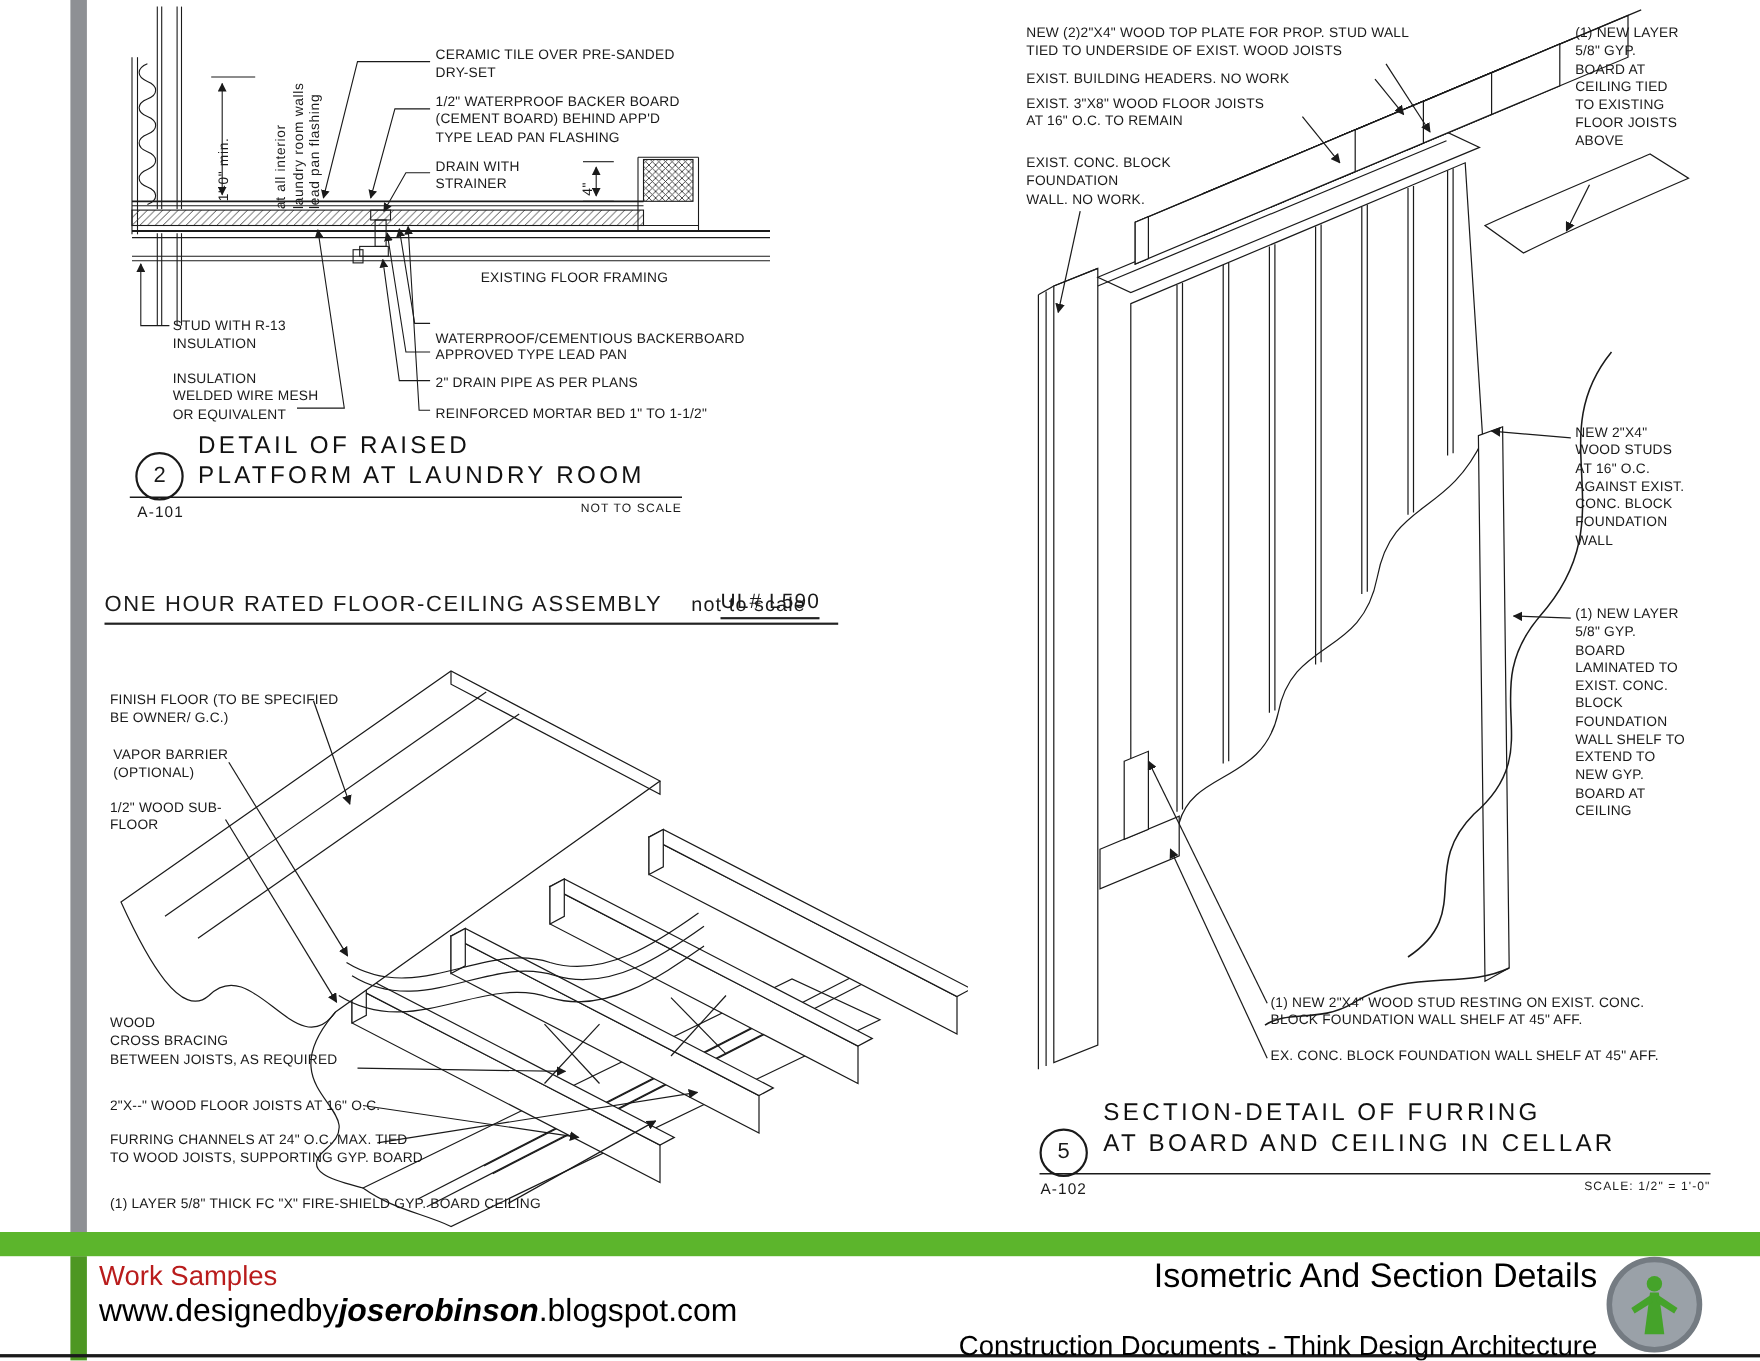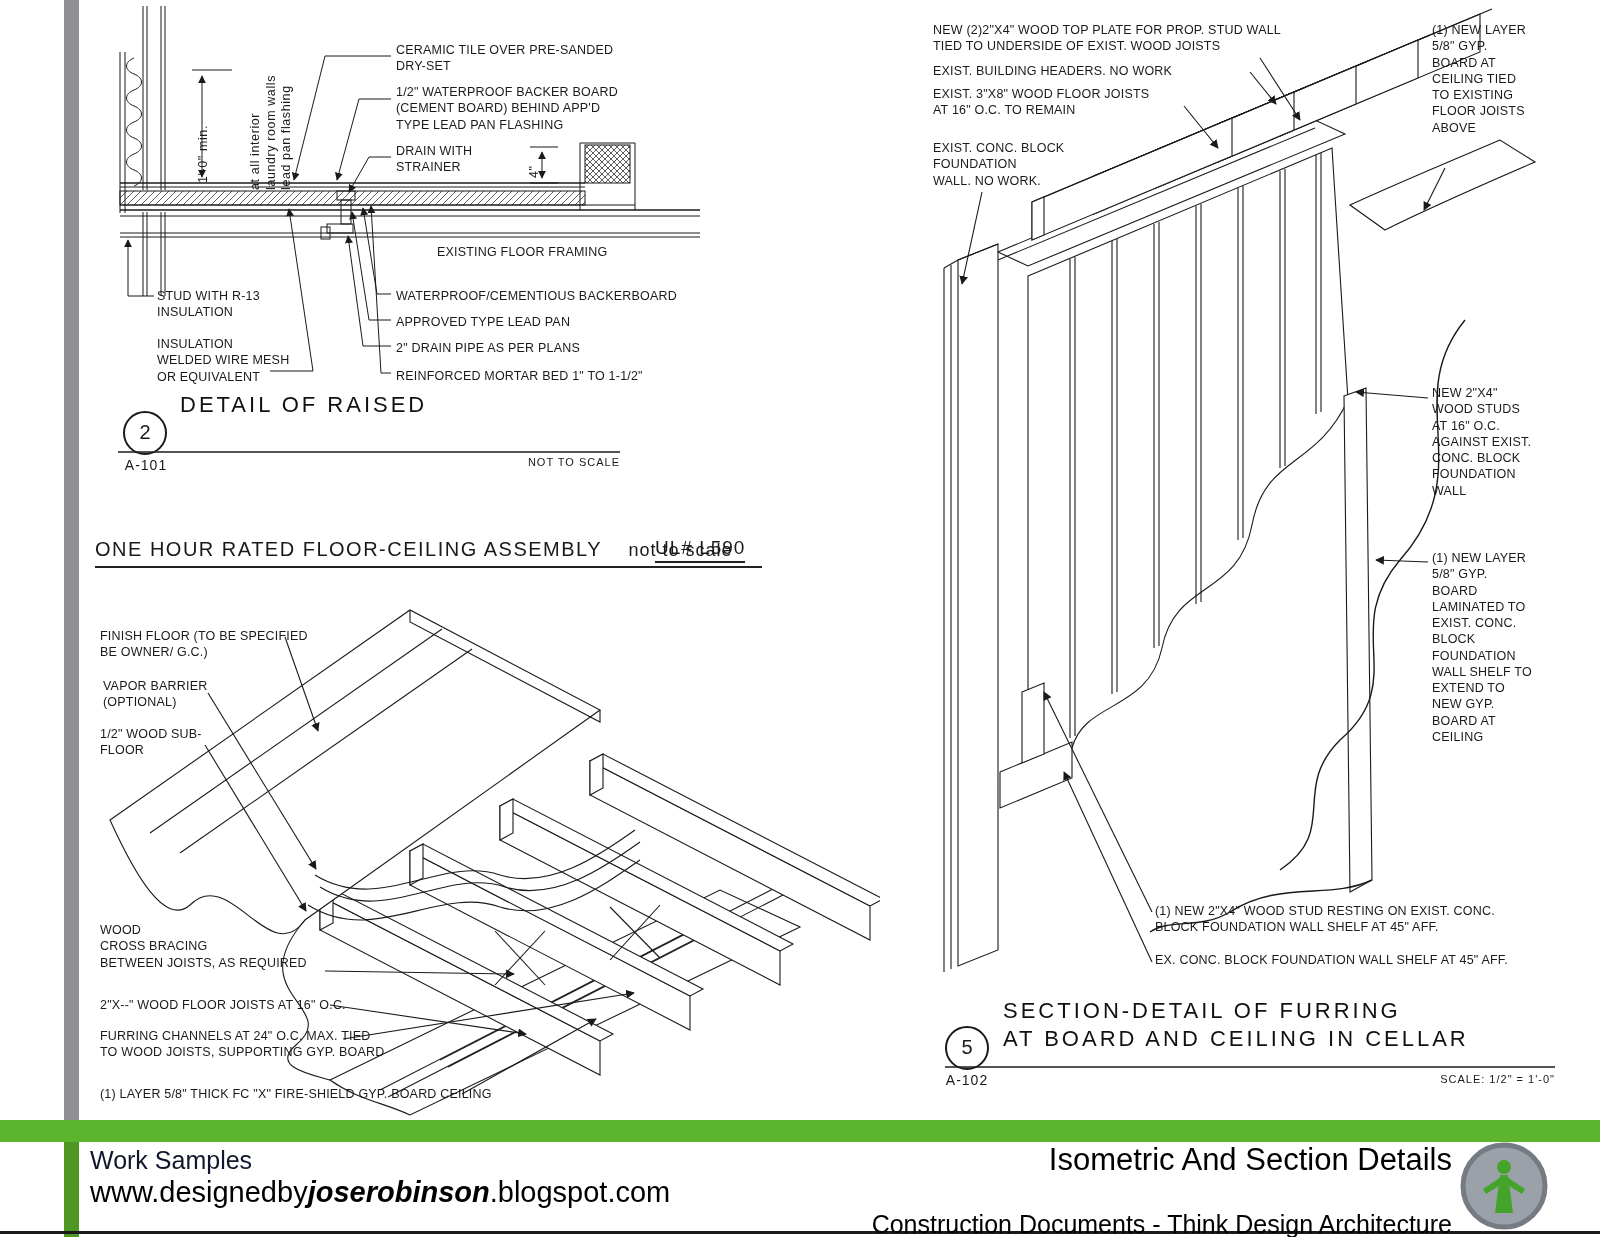--- a/index.html
+++ b/index.html
@@ -16,21 +16,21 @@
   .asm-heading { position:absolute; left:95px; top:502px; width:667px; border-bottom:2px solid #222; padding-bottom:5px; white-space:nowrap;margin-top:36px; }
   .asm-heading .main { font-size:20px; letter-spacing:1.5px; }
   .asm-heading .nts { font-size:18px; margin-left:22px; letter-spacing:1px; }
   .asm-sub { position:absolute; left:95px; top:540px; font-size:19px; letter-spacing:.5px; }
   .asm-ul { position:absolute; left:655px; top:537px; font-size:19px; letter-spacing:1px; border-bottom:2px solid #222; padding-bottom:2px; }
   .umax { }
   .vbar-gray { position:absolute; left:64px; top:0; width:15px; height:1121px; background:#8e9094; }
   .hbar-green { position:absolute; left:0; top:1120px; width:1600px; height:22px; background:#5cb52c; }
   .vbar-green { position:absolute; left:64px; top:1142px; width:15px; height:95px; background:#4d9722; }
   .bottom-line { position:absolute; left:0; top:1231px; width:1600px; height:3px; background:#1a1a1a; }
-  .ft-work { position:absolute; left:90px; top:1146px; font-size:25px; color:#0f172a;text-align:center; }
+  .ft-work { position:absolute; left:90px; top:1146px; font-size:25px; color:#b91c1c;text-align:center; }
   .ft-url { position:absolute; left:90px; top:1176px; font-size:29px; color:#000; }
   .ft-url .bi { font-weight:bold; font-style:italic; }
   .ft-title { position:absolute; right:148px; top:1142px; font-size:31px; color:#000; text-align:right; }
   .ft-sub { position:absolute; right:148px; top:1182px; font-size:25px; color:#000; text-align:center;margin-top:28px; }
 </style>
 </head>
 <body>
 
 <div class="sheet">
 
@@ -113,32 +113,33 @@
 (CEMENT BOARD) BEHIND APP'D
 TYPE LEAD PAN FLASHING</div>
   <div class="ann" style="left:396px;top:143px">DRAIN WITH
 STRAINER</div>
   <div class="ann" style="left:437px;top:244px">EXISTING FLOOR FRAMING</div>
   <div class="ann" style="left:157px;top:288px">STUD WITH R-13
 INSULATION</div>
   <div class="ann" style="left:157px;top:336px">INSULATION
 WELDED WIRE MESH
 OR EQUIVALENT</div>
-  <div class="ann" style="left:396px;top:288px">WATERPROOF/CEMENTIOUS BACKERBOARD</div>
+  <div class="ann" style="left:396px;top:300px">WATERPROOF/CEMENTIOUS BACKERBOARD</div>
   <div class="ann" style="left:396px;top:314px">APPROVED TYPE LEAD PAN</div>
   <div class="ann" style="left:396px;top:340px">2" DRAIN PIPE AS PER PLANS</div>
   <div class="ann" style="left:396px;top:368px">REINFORCED MORTAR BED 1" TO 1-1/2"</div>
 
   <div class="rot" style="left:196px;top:183px">1'-0" min.</div>
   <div class="rot" style="left:248px;top:190px">at all interior
 laundry room walls
 lead pan flashing</div>
   <div class="rot" style="left:527px;top:178px">4"</div>
 
   <div class="dtitle" style="left:180px;top:392px">DETAIL OF RAISED</div>
+  <div class="dtitle" style="left:180px;top:419px">PLATFORM AT LAUNDRY ROOM</div>
   <div class="bubnum" style="left:125px;top:421px;width:40px">2</div>
   <div class="bubsheet" style="left:118px;top:457px;width:56px">A-101</div>
   <div class="smallnote" style="left:500px;top:456px;width:120px;text-align:right">NOT TO SCALE</div>
 
   <div class="asm-heading">
     <span class="main">ONE HOUR RATED FLOOR-CEILING ASSEMBLY</span>
     <span class="nts">not to scale</span>
   </div>
   <div class="asm-ul">UL# L590</div>
 

